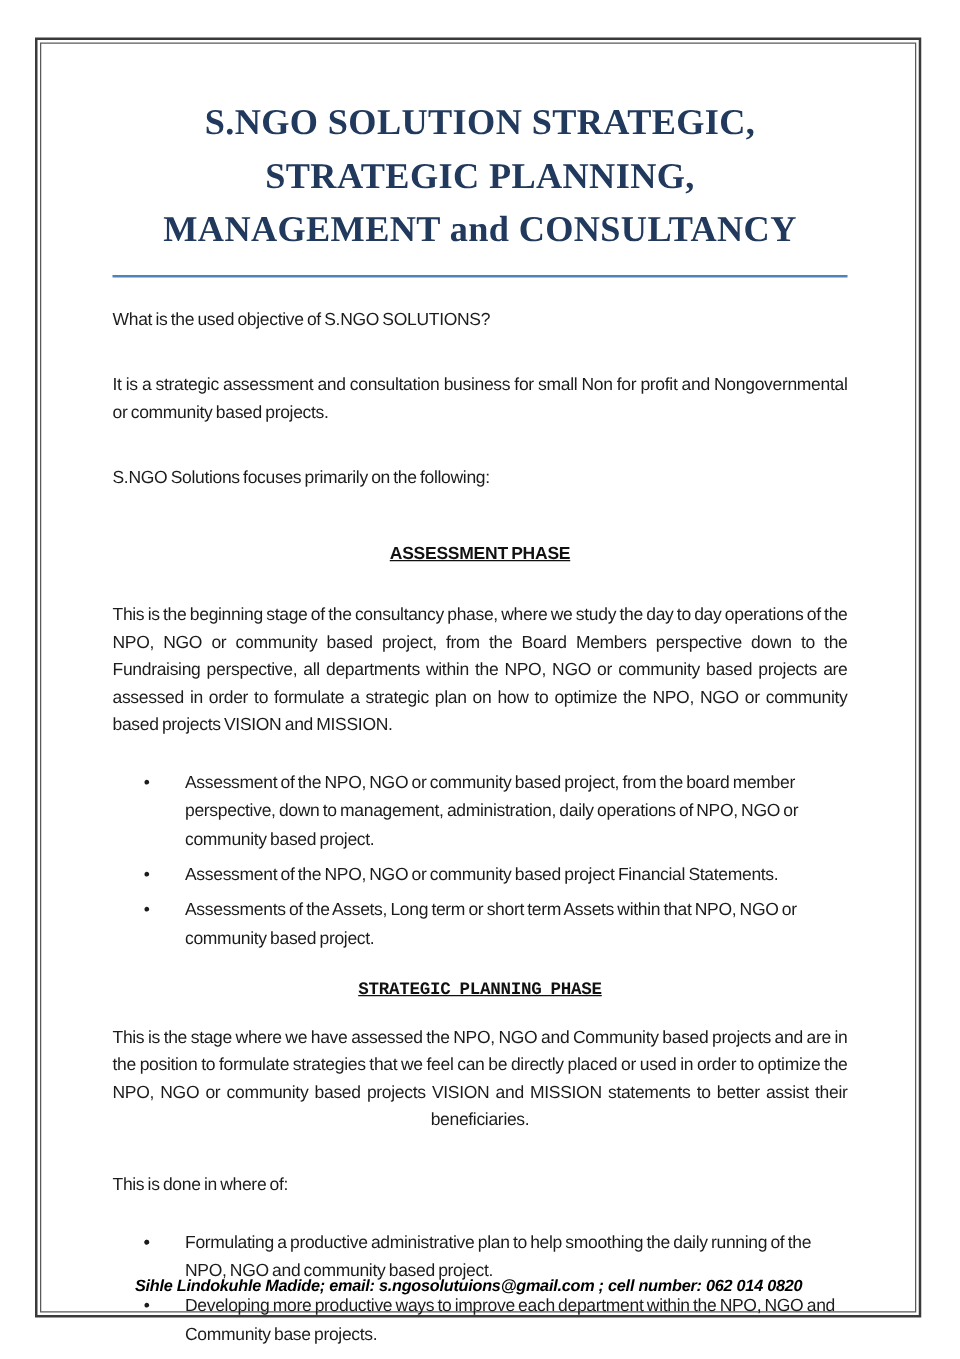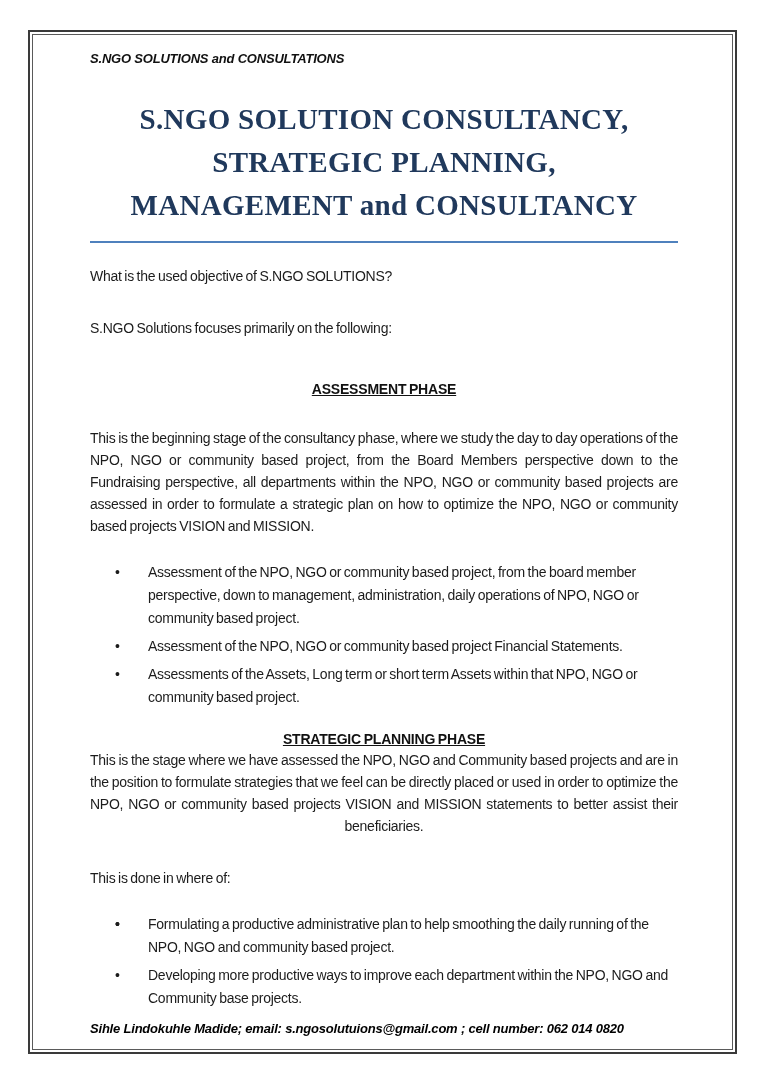--- a/index.html
+++ b/index.html
@@ -65,21 +65,21 @@
   .phase-heading{
     margin-top:42px;
     text-align:center;
     font-size:14px;
     font-weight:bold;
     text-decoration:underline;
     color:#111;
     letter-spacing:-0.2px;
     word-spacing:-1px;
   }
-  .phase-heading.tight{ margin-top:22px; margin-bottom:2px; }
+  .phase-heading.tight{ margin-top:22px; margin-bottom:18px;font-family:Liberation Mono, monospace; }
   .centered-last{
     text-align:justify;
     text-align-last:center;
   }
   ul.doc-bullets{
     list-style:none;
     margin-top:24px;
     margin-left:25px;
   }
   ul.doc-bullets li{
@@ -93,48 +93,48 @@
     text-align:left;
   }
   ul.doc-bullets li .bullet-dot{
     position:absolute;
     left:0; top:0;
     font-size:14px;
     line-height:23px;
   }
   .doc-footer{
     position:absolute;
-    left:57px; right:54px;
+    left:75px; right:54px;
     bottom:13px;
     font-size:13px;
     font-weight:bold;
     font-style:italic;
     color:#000;
     letter-spacing:-0.2px;
     white-space:nowrap;
   }
 </style>
 </head>
 <body>
 
 <div class="frame-outer">
   <div class="frame-inner">
 
-    <div class="doc-header">S.NGO SOLUTIONS and CONSULTATIONS</div>
 
     <h1 class="doc-title">
-      <span>S.NGO SOLUTION CONSULTANCY,</span><br>
+      <span>S.NGO SOLUTION STRATEGIC,</span><br>
       <span>STRATEGIC PLANNING,</span><br>
       <span>MANAGEMENT and CONSULTANCY</span>
     </h1>
 
     <div class="title-rule"></div>
 
     <p class="body-para mt-intro">What is the used objective of S.NGO SOLUTIONS?</p>
 
+    <p class="body-para mt-para">It is a strategic assessment and consultation business for small Non for profit and Nongovernmental or community based projects.</p>
 
     <p class="body-para mt-para">S.NGO Solutions focuses primarily on the following:</p>
 
     <h2 class="phase-heading">ASSESSMENT PHASE</h2>
 
     <p class="body-para mt-para">This is the beginning stage of the consultancy phase, where we study the day to day operations of the NPO, NGO or community based project, from the Board Members perspective down to the Fundraising perspective, all departments within the NPO, NGO or community based projects are assessed in order to formulate a strategic plan on how to optimize the NPO, NGO or community based projects VISION and MISSION.</p>
 
     <ul class="doc-bullets">
       <li>
         <span class="bullet-dot">•</span>

